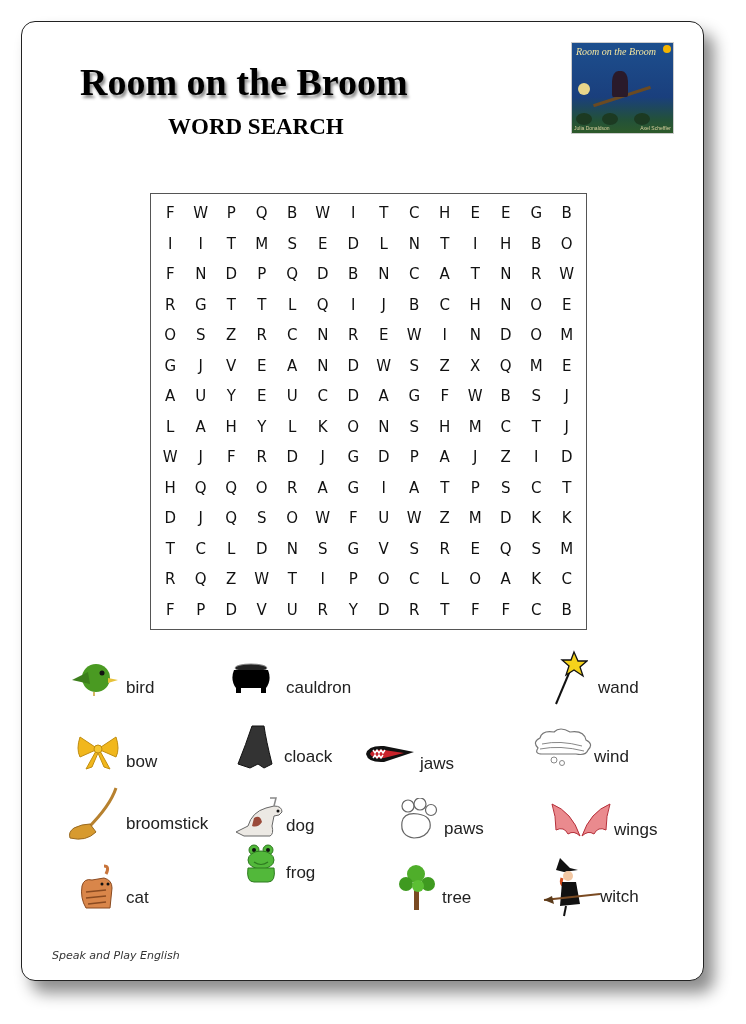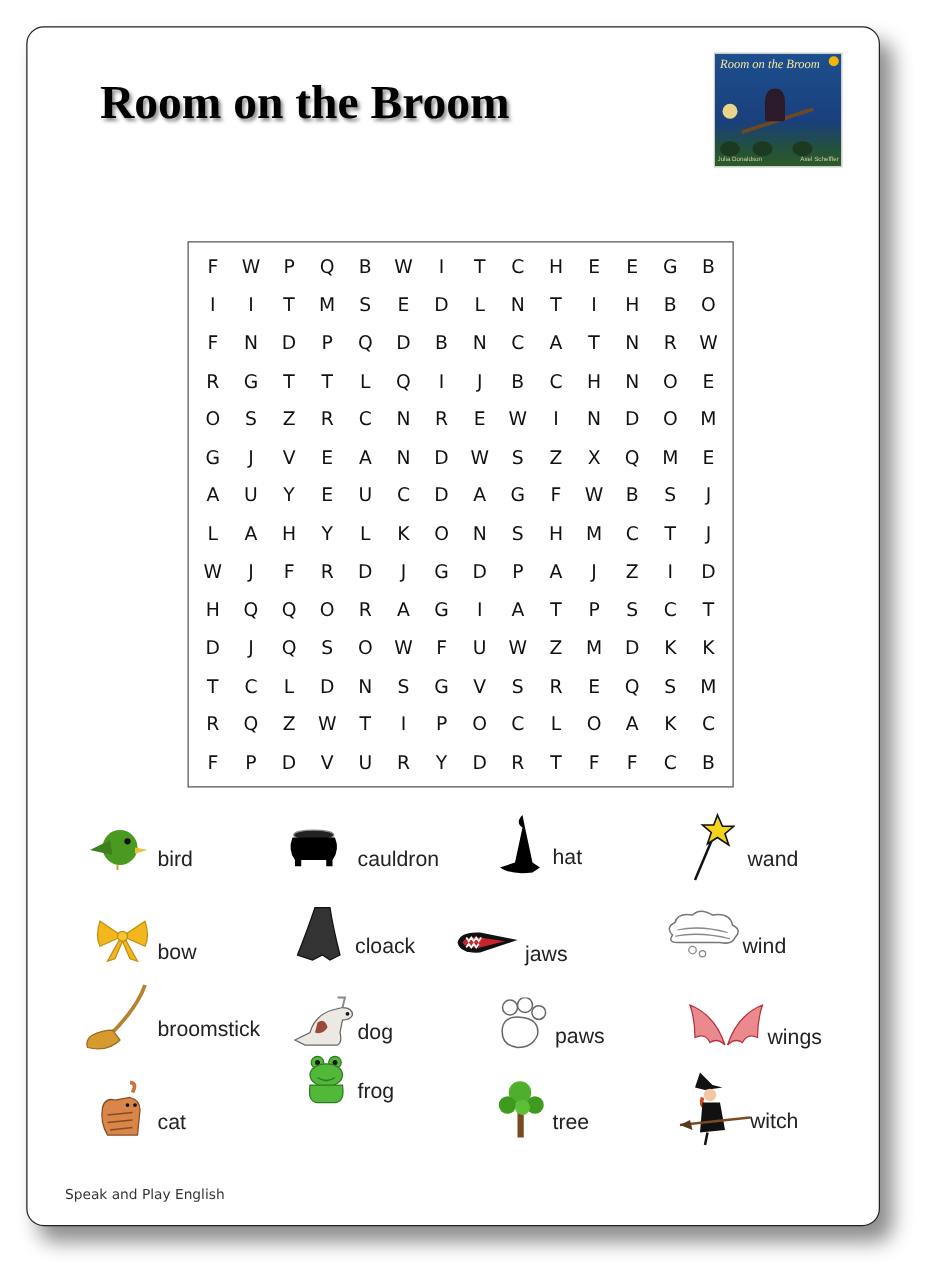--- a/index.html
+++ b/index.html
@@ -14,28 +14,29 @@
   .cover .broom{position:absolute;left:20px;top:52px;width:60px;height:3px;background:#6b4a22;transform:rotate(-18deg);}
   .cover .bush{position:absolute;bottom:8px;width:16px;height:12px;border-radius:50%;background:#1c3a22;}
   .cover .authors{position:absolute;left:2px;bottom:2px;right:2px;font-size:5px;color:#d9d0a0;display:flex;justify-content:space-between;}
   .cover .puffin{position:absolute;right:2px;top:2px;width:8px;height:8px;border-radius:50%;background:#f4b400;}
   .grid{position:absolute;left:128px;top:171px;width:437px;height:437px;border:1.5px solid #555;box-sizing:border-box;display:grid;grid-template-columns:repeat(14,1fr);grid-template-rows:repeat(14,1fr);padding:4px 4px;}
   .cell{display:flex;align-items:center;justify-content:center;font-family:"DejaVu Sans",sans-serif;font-size:15px;color:#111;}
   .words{position:absolute;left:0;top:0;width:100%;height:100%;}
   .word{position:absolute;display:flex;align-items:center;}
   .word .lbl{font-family:"Liberation Sans",sans-serif;font-size:17px;color:#222;margin-top:20px;}
   .icon{display:inline-block;position:relative;}
-  .footer{position:absolute;left:30px;top:927px;font-family:"DejaVu Sans",sans-serif;font-size:11px;color:#333;}
+  .footer{position:absolute;left:30px;top:927px;font-family:"DejaVu Sans",sans-serif;font-style:italic;font-size:11px;color:#333;}
 </style>
 </head>
 <body>
 
 <div class="page">
 
   <h1 class="title">Room on the Broom</h1>
+  <h2 class="subtitle">WORD SEARCH</h2>
 
   <div class="cover">
     <span class="ct">Room on the Broom</span>
     <span class="puffin"></span>
     <span class="moon"></span>
     <span class="broom"></span>
     <span class="witch"></span>
     <span class="bush" style="left:4px"></span>
     <span class="bush" style="left:30px"></span>
     <span class="bush" style="left:62px"></span>
@@ -258,26 +259,20 @@
     </div>
     <div class="word" style="left:208px;top:636px">
       <svg class="icon" width="42" height="36" viewBox="0 0 42 36">
         <ellipse cx="21" cy="8" rx="16" ry="4" fill="#222" stroke="#888" stroke-width="1"></ellipse>
         <path d="M4 10 Q0 20 6 28 L36 28 Q42 20 38 10 Z" fill="#000"></path>
         <rect x="6" y="28" width="5" height="5" fill="#000"></rect>
         <rect x="31" y="28" width="5" height="5" fill="#000"></rect>
       </svg>
       <span class="lbl" style="margin-left:14px">cauldron</span>
     </div>
-    <div class="word" style="left:376px;top:628px">
-      <svg class="icon" width="38" height="52" viewBox="0 0 38 52">
-        <path d="M20 2 Q14 8 20 12 L14 40 L2 44 Q10 50 28 48 L34 44 L28 40 L22 12 Z" fill="#000"></path>
-      </svg>
-      <span class="lbl" style="margin-left:6px">hat</span>
-    </div>
     <div class="word" style="left:528px;top:628px">
       <svg class="icon" width="38" height="56" viewBox="0 0 38 56">
         <line x1="6" y1="54" x2="22" y2="16" stroke="#111" stroke-width="2"></line>
         <polygon points="24,2 28,11 37,11 30,17 33,26 24,20 16,25 19,16 12,10 21,10" fill="#f5d21b" stroke="#111" stroke-width="1.3"></polygon>
       </svg>
       <span class="lbl" style="margin-left:10px">wand</span>
     </div>
 
     <div class="word" style="left:54px;top:710px">
       <svg class="icon" width="44" height="38" viewBox="0 0 44 38">

